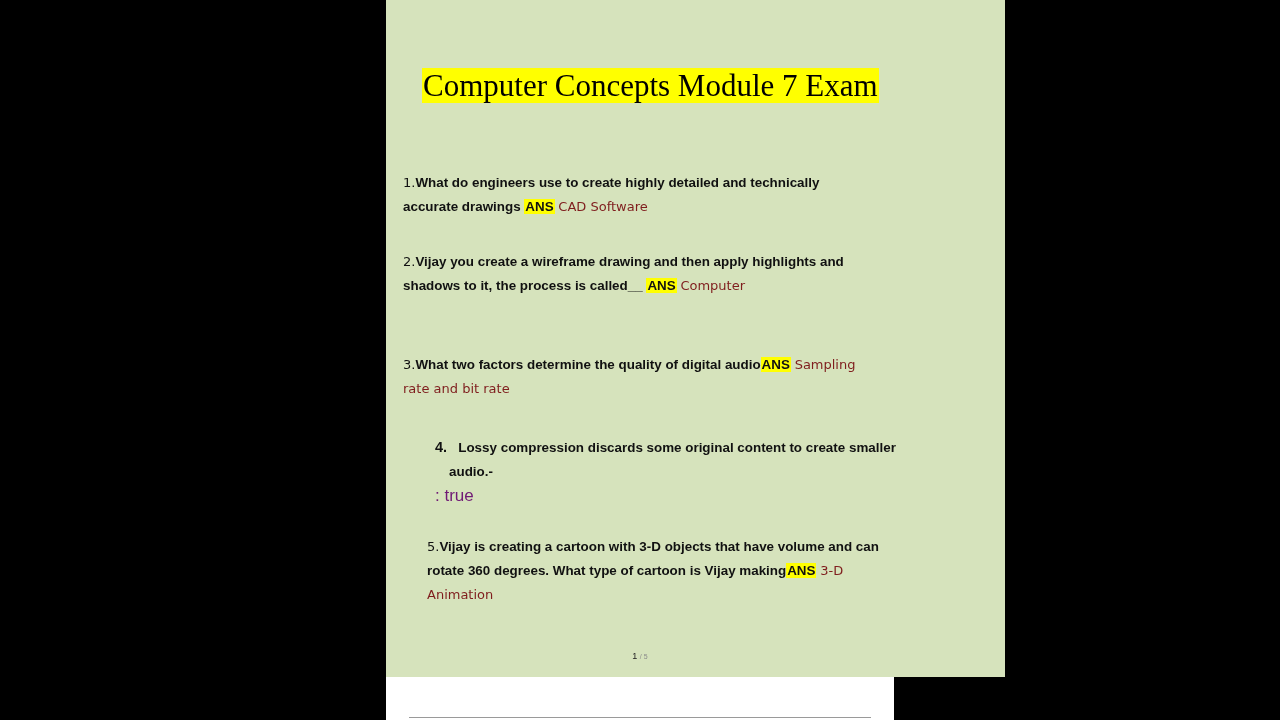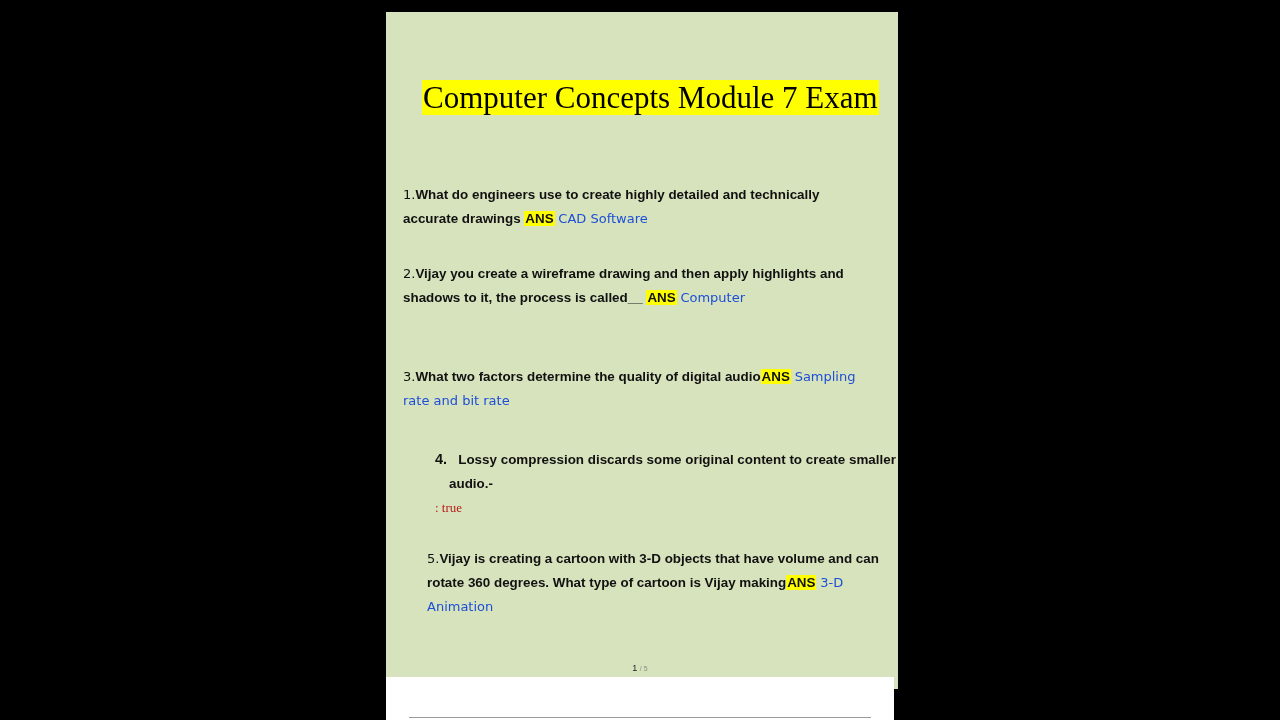--- a/index.html
+++ b/index.html
@@ -12,24 +12,25 @@
     }
     .viewer {
       position: relative;
       width: 1280px;
       height: 720px;
       background: #000000;
     }
     .page {
       position: absolute;
       left: 386px;
-      top: 12px;
-      width: 512px;
+      top: 0;
+      width: 592px;
       height: 677px;
       background: #d6e3bc;
+      padding-left: 27px;
     }
     .page-next {
       position: absolute;
       left: 386px;
       top: 677px;
       width: 508px;
       height: 43px;
       background: #ffffff;
     }
     .page-next .rule {
@@ -79,30 +80,30 @@
     }
     .q .ans {
       font-weight: bold;
       background: #ffff00;
       padding: 0 1px;
       text-align: right;
     }
     .q .answer {
       font-family: "DejaVu Sans", sans-serif;
       font-size: 13px;
-      color: #1d4ed8;
+      color: #7f1d1d;
     }
     .q4-line2 {
       padding-left: 14px;
       font-weight: bold;
     }
     .q4-line3 {
-      font-family: Liberation Serif, serif;
-      font-size: 13px;
-      color: #b91c1c;
+      font-family: Liberation Sans, sans-serif;
+      font-size: 17px;
+      color: #701a75;
     }
     .page-num {
       position: absolute;
       left: 0;
       width: 508px;
       top: 651px;
       text-align: center;
       font-family: "Liberation Sans", sans-serif;
       font-size: 9px;
       color: #222222;

